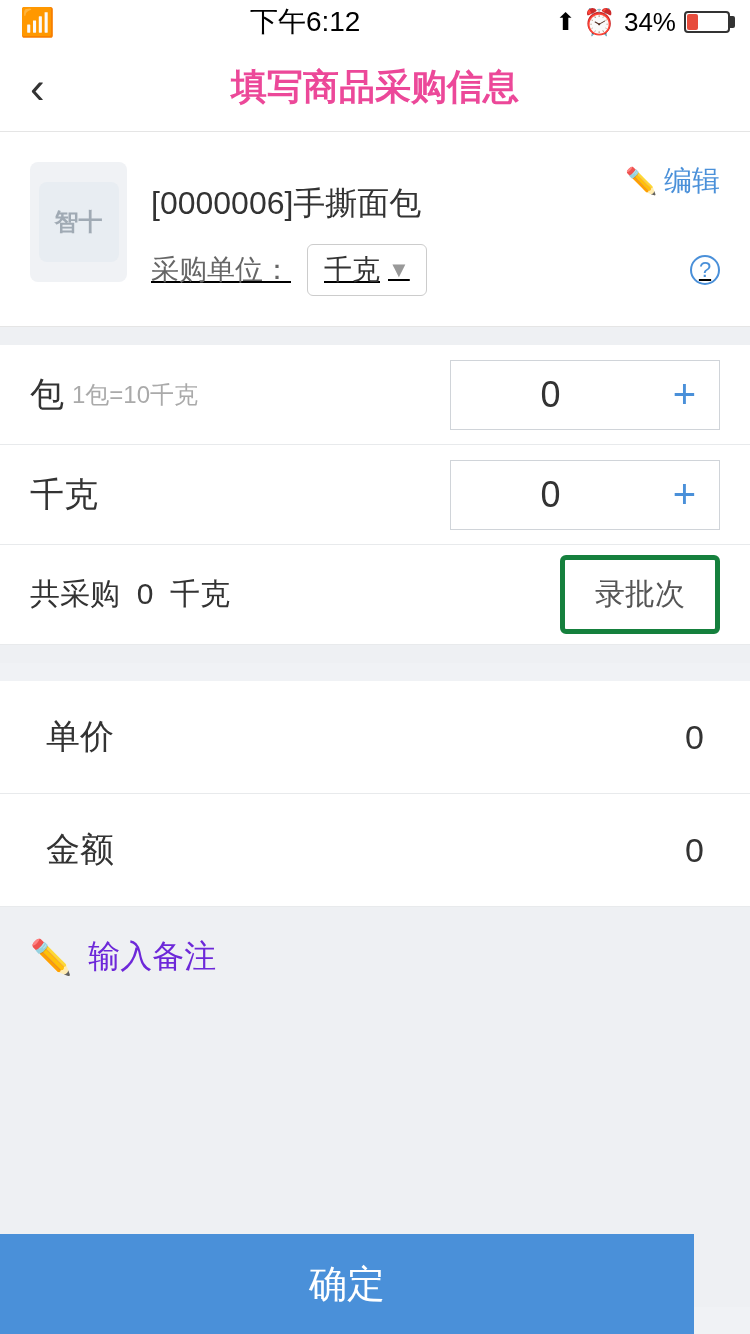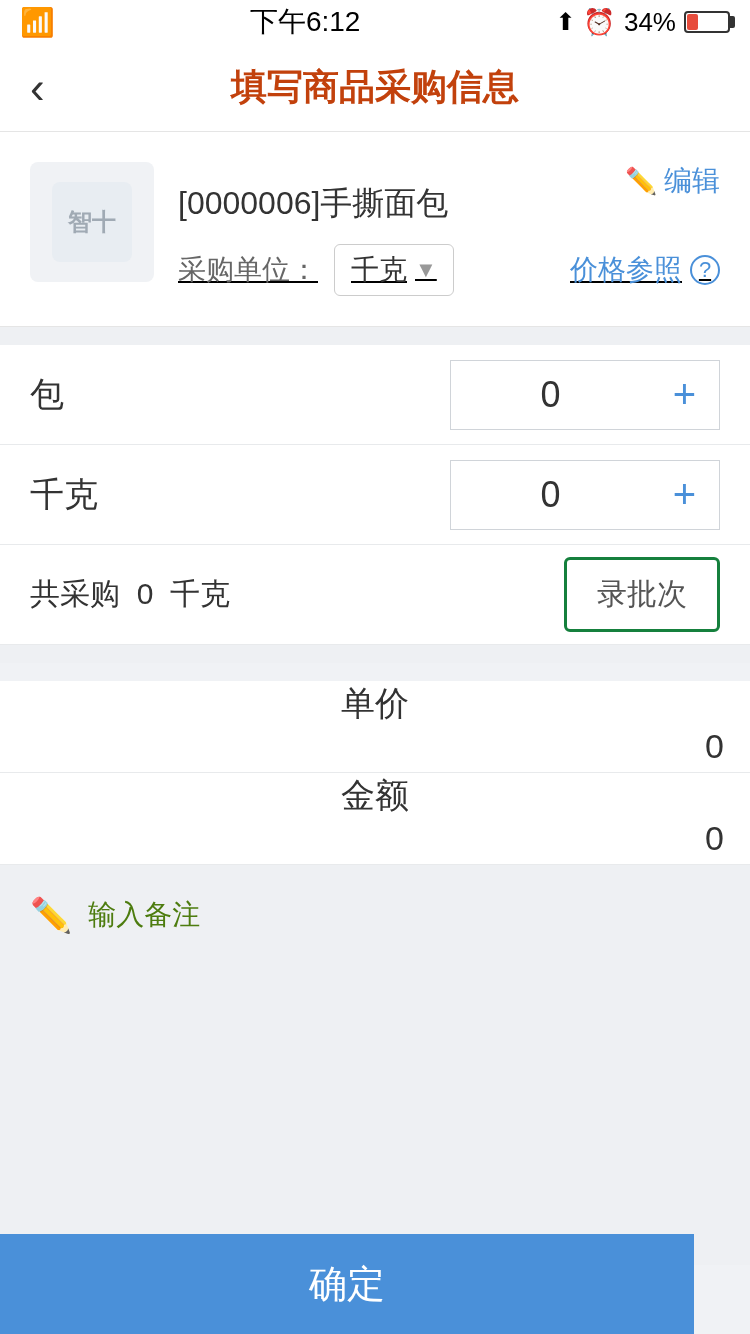--- a/index.html
+++ b/index.html
@@ -52,34 +52,34 @@
     .nav-back {
       font-size: 44px;
       color: #333;
       cursor: pointer;
       line-height: 1;
     }
     .nav-title {
       position: absolute; left: 50%; transform: translateX(-50%);
       font-size: 36px;
       font-weight: 600;
-      color: #c2410c;
+      color: #ec4899;
     }
 
     
     .product-card {
       background: #fff;
       padding: 30px;
       display: flex;
       align-items: flex-start;
       gap: 24px;
       border-bottom: 1px solid #e5e5e5;
     }
     .product-image {
-      width: 124px; height: 120px;
+      width: 97px; height: 120px;
       background: #f0f2f5;
       border-radius: 8px;
       display: flex; align-items: center; justify-content: center;
       flex-shrink: 0;
     }
     .product-logo {
       width: 80px; height: 80px;
       background: #e8edf2;
       border-radius: 8px;
       display: flex; align-items: center; justify-content: center;
@@ -141,47 +141,46 @@
       display: flex; align-items: center;
       padding: 0 30px;
       height: 100px;
       background: #fff;
       border-bottom: 1px solid #e8eaec;
     }
     .summary-text { font-size: 30px; color: #333; }
     .summary-text span { color: #333; font-weight: normal; }
     .batch-btn {
       margin-left: auto;
-      border: 3px solid #15803d; border-radius: 6px;
+      border: 5px solid #15803d; border-radius: 6px;
       padding: 14px 30px;
       font-size: 30px; color: #555;
       background: #fff; cursor: pointer;
     }
 
     
     .price-section { background: #fff; margin-top: 18px; }
     .price-row {
       display: flex; align-items: center;
-      padding: 0 26px;
-      height: 92px;
+      padding: 0 46px;
+      height: 113px;
       border-bottom: 1px solid #e8eaec;
-      flex-direction: column;
     }
     .price-label { font-size: 34px; color: #333; }
     .price-value { margin-left: auto; font-size: 34px; color: #333; }
 
     
     .remark-section {
       background: #eef0f3;
       padding: 28px 30px;
       display: flex; align-items: center; gap: 16px;
       min-height: 100px;
     }
     .pencil-icon { font-size: 34px; color: #aaa; }
-    .remark-placeholder { font-size: 28px; color: #4d7c0f; }
+    .remark-placeholder { font-size: 32px; color: #6d28d9; }
 
     
     .content-area {
       background: #eef0f3;
       flex: 1;
       min-height: 200px;
     }
 
     
     .confirm-btn-wrapper {
@@ -236,32 +235,32 @@
         <span>编辑</span>
       </span>
     </div>
     <div class="unit-row">
       <span class="unit-label">采购单位：</span>
       <div class="unit-select">
         <span>千克</span>
         <span class="unit-select-arrow">▼</span>
       </div>
       <div class="price-ref">
-        <span>价格参照</span>
         <div class="help-circle">?</div>
       </div>
     </div>
   </div>
 </div>
 
 <div class="separator"></div>
 
 <div class="input-section">
   <div class="input-row">
     <span class="input-label">包</span>
+    <span class="input-sublabel">1包=10千克</span>
     <div class="input-controls">
       <div class="number-input">
         <span>0</span>
       </div>
       <div class="plus-btn">+</div>
     </div>
   </div>
 
   <div class="input-row">
     <span class="input-label">千克</span>

